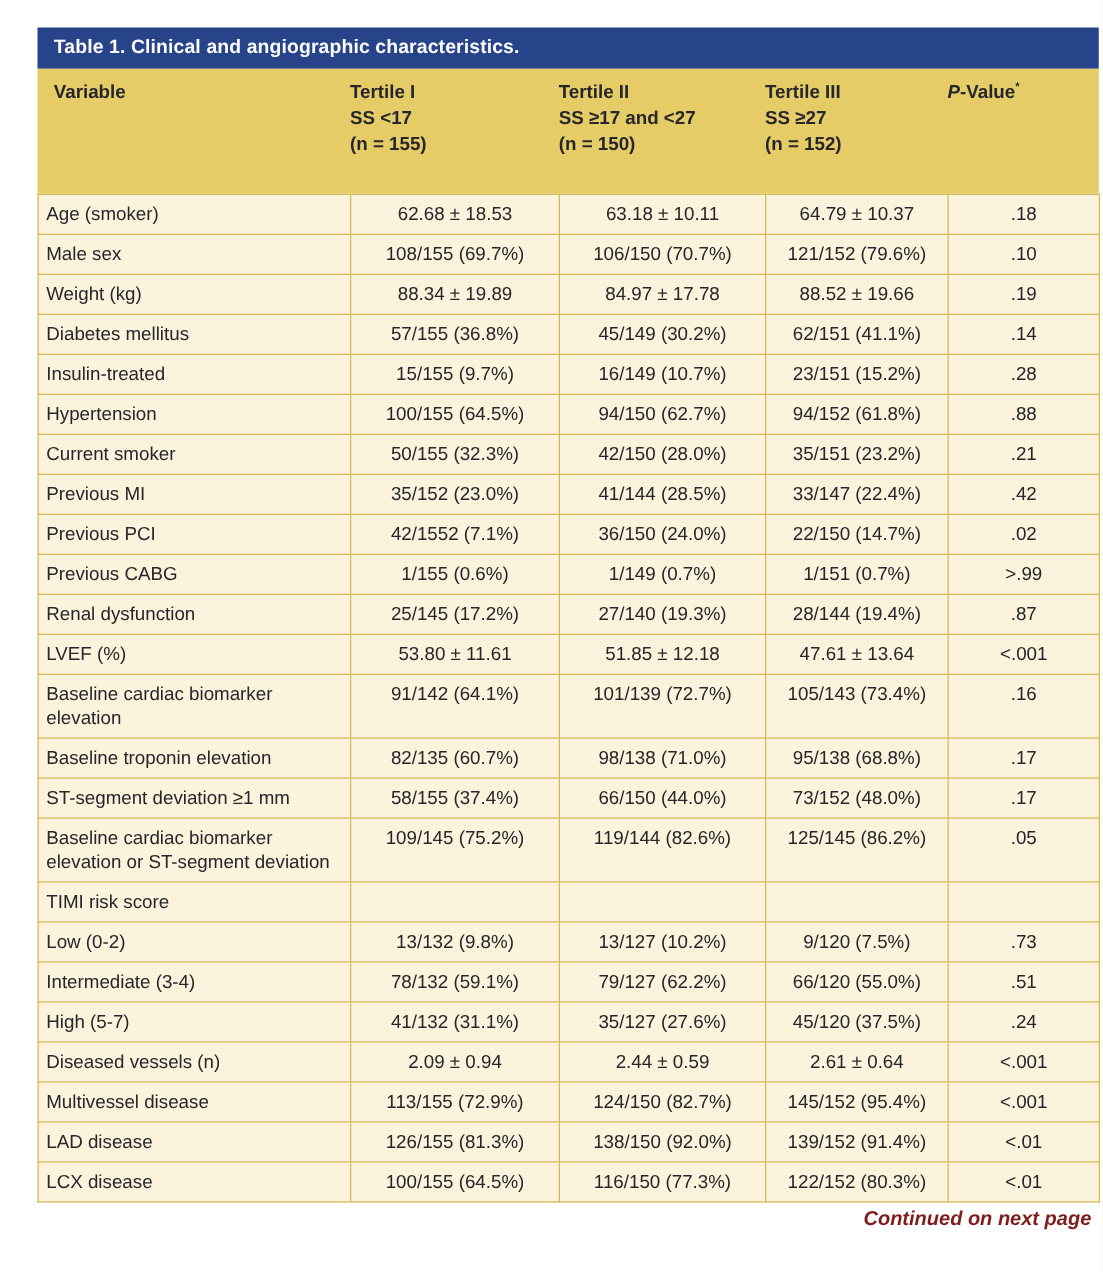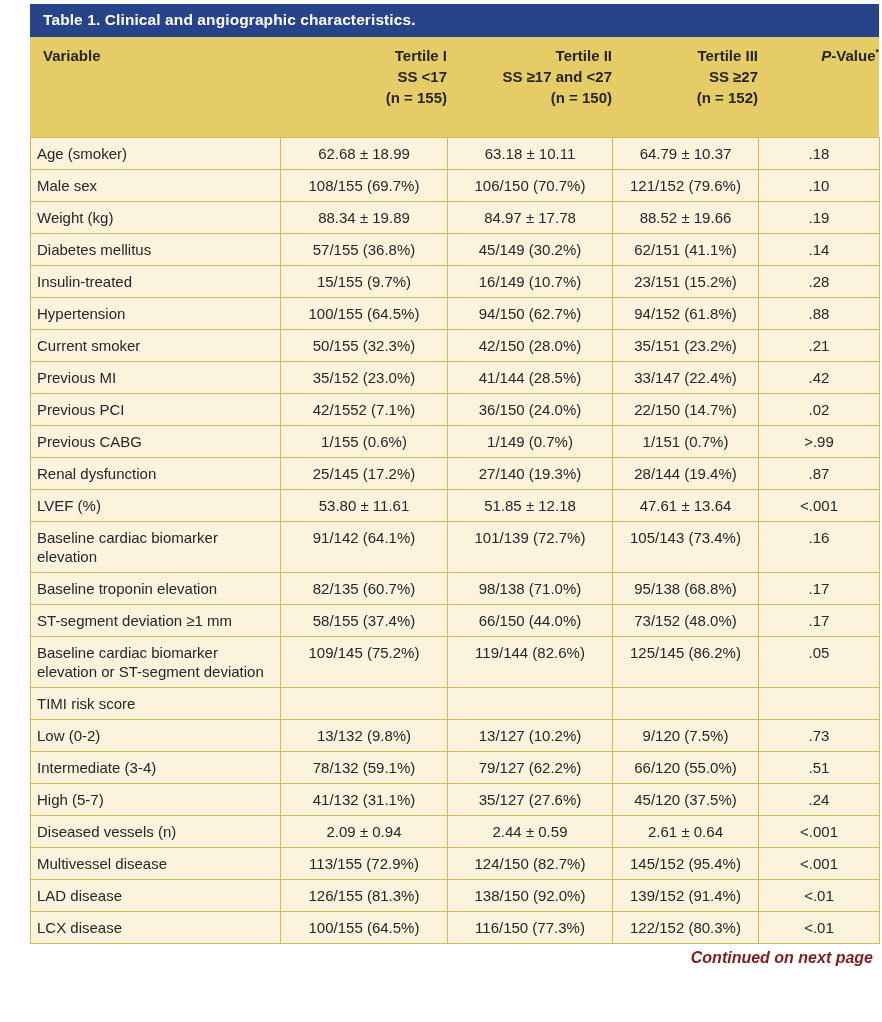--- a/index.html
+++ b/index.html
@@ -7,42 +7,42 @@
   body {
     width: 882px;
     height: 1022px;
     background: #ffffff;
     font-family: "Liberation Sans", sans-serif;
     color: #26262c;
     position: relative;
   }
   .table-card {
     position: absolute;
-    top: 4px;
+    top: 22px;
     left: 30px;
     width: 849px;
   }
   .title-bar {
     background: #274389;
     color: #fdfdfb;
     font-weight: 700;
     font-size: 15.5px;
     padding: 7px 13px 8px 13px;
     letter-spacing: 0.1px;
   }
   .header-row {
     background: #e6cc67;
     display: flex;
     font-weight: 700;
     font-size: 15px;
     line-height: 21px;
     padding: 8px 0 29px 0;
     color: #26262c;
   }
-  .hc { text-align: right; }
+  .hc { text-align: left; }
   .hc-var { width: 250px; text-align: left; padding-left: 13px; }
   .hc-t1 { width: 167px; }
   .hc-t2 { width: 165px; }
   .hc-t3 { width: 146px; }
   .hc-p  { width: 121px; }
   .pital { font-style: italic; }
   .hc-p sup { font-size: 9px; line-height: 0; }
   table.data {
     border-collapse: collapse;
     table-layout: fixed;
@@ -103,21 +103,21 @@
     <colgroup>
       <col style="width:250px">
       <col style="width:167px">
       <col style="width:165px">
       <col style="width:146px">
       <col style="width:121px">
     </colgroup>
     <tbody>
         <tr>
           <td class="c-var">Age (smoker)</td>
-          <td class="c-val">62.68 ± 18.99</td>
+          <td class="c-val">62.68 ± 18.53</td>
           <td class="c-val">63.18 ± 10.11</td>
           <td class="c-val">64.79 ± 10.37</td>
           <td class="c-p">.18</td>
         </tr>
         <tr>
           <td class="c-var">Male sex</td>
           <td class="c-val">108/155 (69.7%)</td>
           <td class="c-val">106/150 (70.7%)</td>
           <td class="c-val">121/152 (79.6%)</td>
           <td class="c-p">.10</td>

